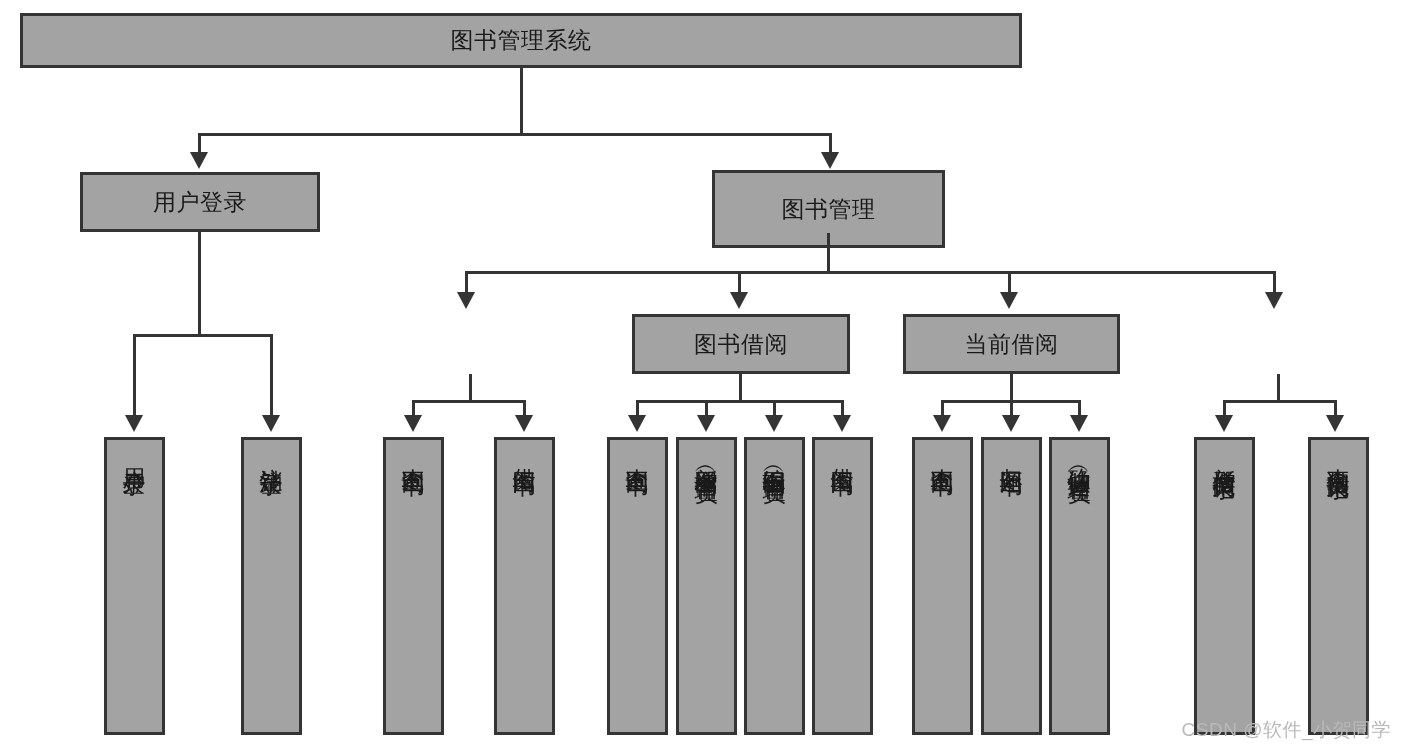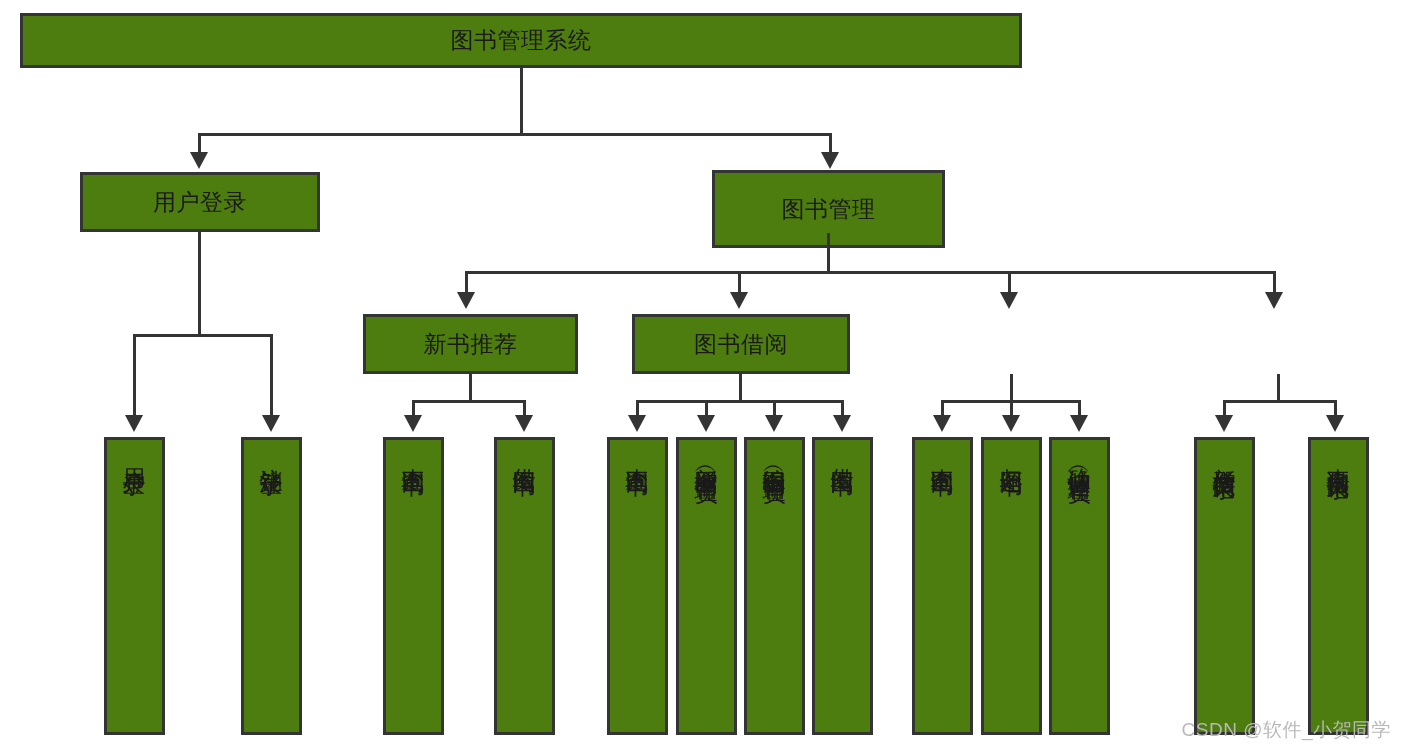--- a/index.html
+++ b/index.html
@@ -14,21 +14,21 @@
     position: relative;
     width: 1405px;
     height: 747px;
     background: #ffffff;
     overflow: hidden;
   }
   
   .node {
     position: absolute;
     box-sizing: border-box;
-    background: #4d7c0f;
+    background: #a3a3a3;
     border: 3px solid #343434;
     display: flex;
     align-items: center;
     justify-content: center;
     color: #1a1a1a;
   }
   .node .lbl {
     font-size: 23px;
     line-height: 1.15;
     letter-spacing: 0.5px;
@@ -117,25 +117,25 @@
 
   <div class="vline" style="left:738px; top:271px; width:3px; height:24px;"></div>
   <div class="arrow" style="left:730px; top:292px;"></div>
 
   <div class="vline" style="left:1008px; top:271px; width:3px; height:24px;"></div>
   <div class="arrow" style="left:1000px; top:292px;"></div>
 
   <div class="vline" style="left:1273px; top:271px; width:3px; height:24px;"></div>
   <div class="arrow" style="left:1265px; top:292px;"></div>
 
-  <div class="node" style="left:363px; top:314px; width:215px; height:60px;">
-    <span class="lbl">新书推荐</span>
-  </div>
   <div class="node" style="left:632px; top:314px; width:218px; height:60px;">
     <span class="lbl">图书借阅</span>
+  </div>
+  <div class="node" style="left:903px; top:314px; width:217px; height:60px;">
+    <span class="lbl">当前借阅</span>
   </div>
 
   <div class="vline" style="left:469px; top:374px; width:3px; height:28px;"></div>
   <div class="hline" style="left:412px; top:400px; width:114px; height:3px;"></div>
   <div class="vline" style="left:412px; top:400px; width:3px; height:18px;"></div>
   <div class="arrow" style="left:404px; top:415px;"></div>
   <div class="vline" style="left:523px; top:400px; width:3px; height:18px;"></div>
   <div class="arrow" style="left:515px; top:415px;"></div>
 
   <div class="vline" style="left:739px; top:374px; width:3px; height:28px;"></div>

